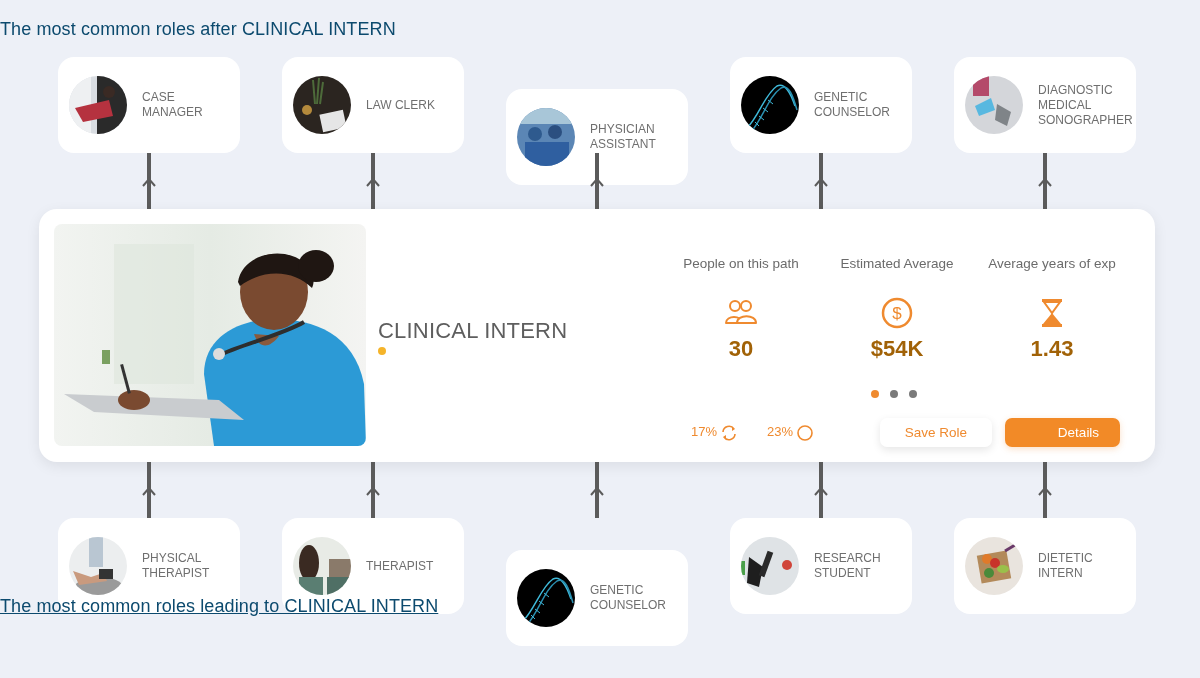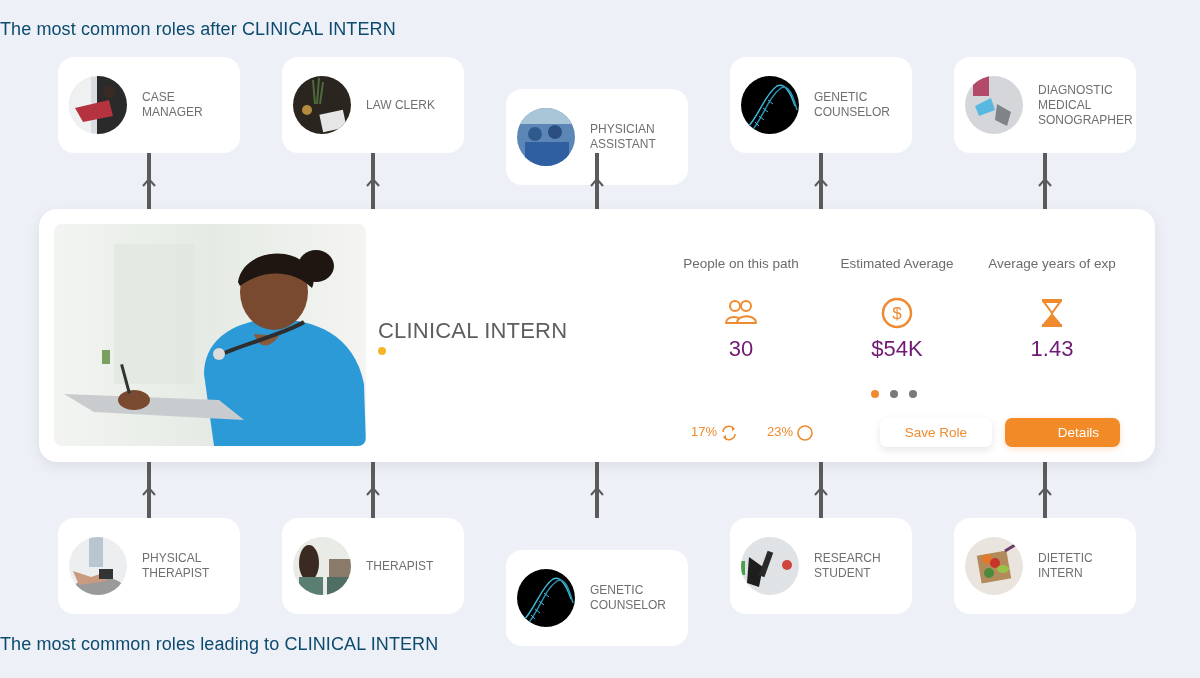--- a/index.html
+++ b/index.html
@@ -12,21 +12,21 @@
     }
     .section-title {
       position: absolute;
       left: 0; width: 1200px;
       text-align: left;
       font-size: 18px;
       color: #0c4a6e;
       letter-spacing: 0.1px;
     }
     .title-top { top: 19px; }
-    .title-bottom { top: 634px; }
+    .title-bottom { top: 596px; text-decoration: underline; }
 
     .role-row {
       position: absolute;
       left: 0; width: 1200px;
       height: 96px;
       padding-left: 28px;
     }
     .row-top { top: 57px; }
     .row-bottom { top: 518px; }
 
@@ -123,21 +123,22 @@
       height: 18px;
     }
     .stat-icon {
       margin: 22px auto 0;
       width: 34px; height: 34px;
       display: block;
     }
     .stat-value {
       margin-top: 6px;
       font-size: 22px;
-      color: #701a75;
+      color: #a16207;
+      font-weight: bold;
     }
     .stat-people { left: 627px; }
     .stat-salary { left: 783px; }
     .stat-exp { left: 938px; }
 
     .pager {
       position: absolute;
       left: 832px; top: 181px;
       display: flex; gap: 11px;
     }

